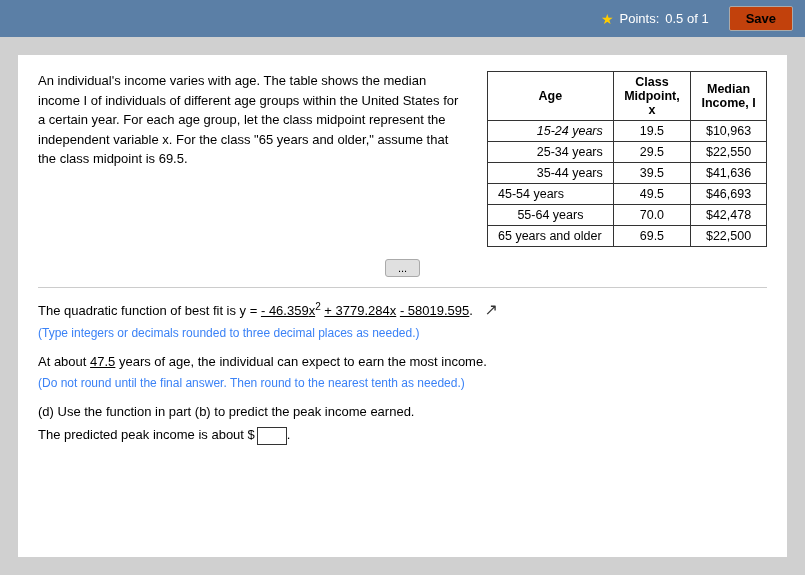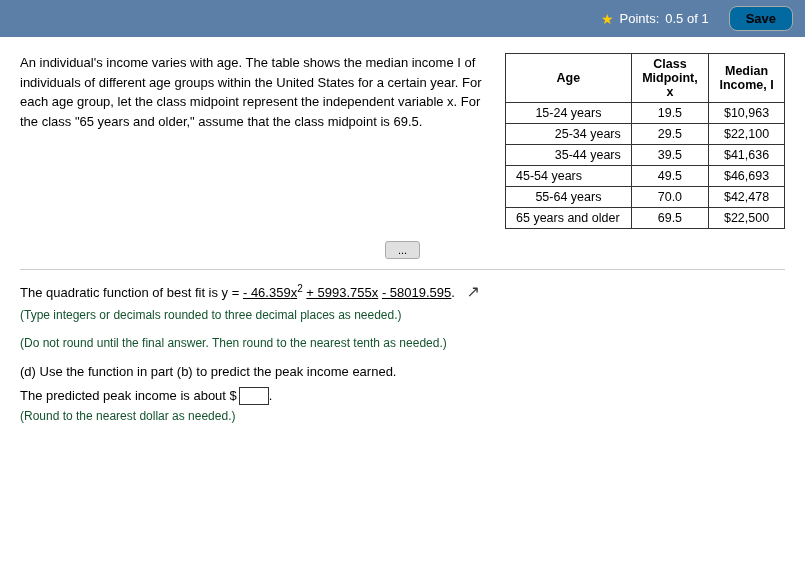--- a/index.html
+++ b/index.html
@@ -27,31 +27,31 @@
       margin-right: 20px;
       display: flex;
       align-items: center;
       gap: 6px;
     }
     .points-icon {
       color: #ffcc00;
       font-size: 14px;
     }
     .save-btn {
-      background: #0369a1;
+      background: #c2410c;
       border: 1px solid #aaa;
       padding: 4px 16px;
       font-size: 13px;
       font-weight: bold;
       cursor: pointer;
-      border-radius: 8px;
+      border-radius: 2px;
     }
     .main-content {
       background: white;
-      margin: 0;
+      margin: 18px;
       padding: 16px 20px;
       flex: 1;
       overflow-y: auto;
     }
     .top-section {
       display: flex;
       gap: 20px;
       margin-bottom: 12px;
     }
     .problem-text {
@@ -109,21 +109,21 @@
     .formula-line {
       margin-top: 4px;
       font-size: 13px;
     }
     .underline-val {
       text-decoration: underline;
       font-weight: normal;
     }
     .note-text {
       font-size: 12px;
-      color: #14532d;
+      color: #3b82f6;
       margin-top: 2px;
     }
     .answer-box {
       display: inline-block;
       border: 1px solid #333;
       min-width: 30px;
       height: 18px;
       vertical-align: middle;
       margin-left: 2px;
     }
@@ -168,28 +168,28 @@
         </tr>
         <tr>
           <th class="col-header-bottom">
             <span>Midpoint,</span><br>
             <span>x</span>
           </th>
         </tr>
       </thead>
       <tbody id="table-body">
       <tr>
-            <td style="text-align: center;">15-24 years</td>
+            <td style="text-align: right; font-style: italic;">15-24 years</td>
             <td>19.5</td>
             <td>$10,963</td>
           </tr>
           <tr>
             <td style="text-align: right;">25-34 years</td>
             <td>29.5</td>
-            <td>$22,100</td>
+            <td>$22,550</td>
           </tr>
           <tr>
             <td style="text-align: right;">35-44 years</td>
             <td>39.5</td>
             <td>$41,636</td>
           </tr>
           <tr>
             <td style="text-align: left;">45-54 years</td>
             <td>49.5</td>
             <td>$46,693</td>
@@ -209,30 +209,32 @@
   </div>
 
   <div class="expand-btn">
     <button class="expand-circle">...</button>
   </div>
 
   <hr class="divider">
 
   <div class="section">
     <div class="formula-line">
-      <span>The quadratic function of best fit is y = </span><span class="underline-val">- 46.359</span><span><span class="underline-val">x</span><sup class="sup-2">2</sup></span> <span class="underline-val">+ 5993.755</span><span class="underline-val">x</span> <span class="underline-val">- 58019.595</span><span>.</span>
+      <span>The quadratic function of best fit is y = </span><span class="underline-val">- 46.359</span><span><span class="underline-val">x</span><sup class="sup-2">2</sup></span> <span class="underline-val">+ 3779.284</span><span class="underline-val">x</span> <span class="underline-val">- 58019.595</span><span>.</span>
       <span class="cursor-icon">↗</span>
     </div>
     <p class="note-text">(Type integers or decimals rounded to three decimal places as needed.)</p>
   </div>
 
   <div class="section">
+    <p class="formula-line">
+      <span>At about </span><span class="underline-val">47.5</span><span> years of age, the individual can expect to earn the most income.</span>
+    </p>
     <p class="note-text">(Do not round until the final answer. Then round to the nearest tenth as needed.)</p>
   </div>
 
   <div class="section">
     <p>(d) Use the function in part (b) to predict the peak income earned.</p>
     <p class="formula-line">
       <span>The predicted peak income is about $</span><span class="answer-box"></span><span>.</span>
     </p>
-    <p class="note-text">(Round to the nearest dollar as needed.)</p>
   </div>
 </div>
 
 </body></html>

